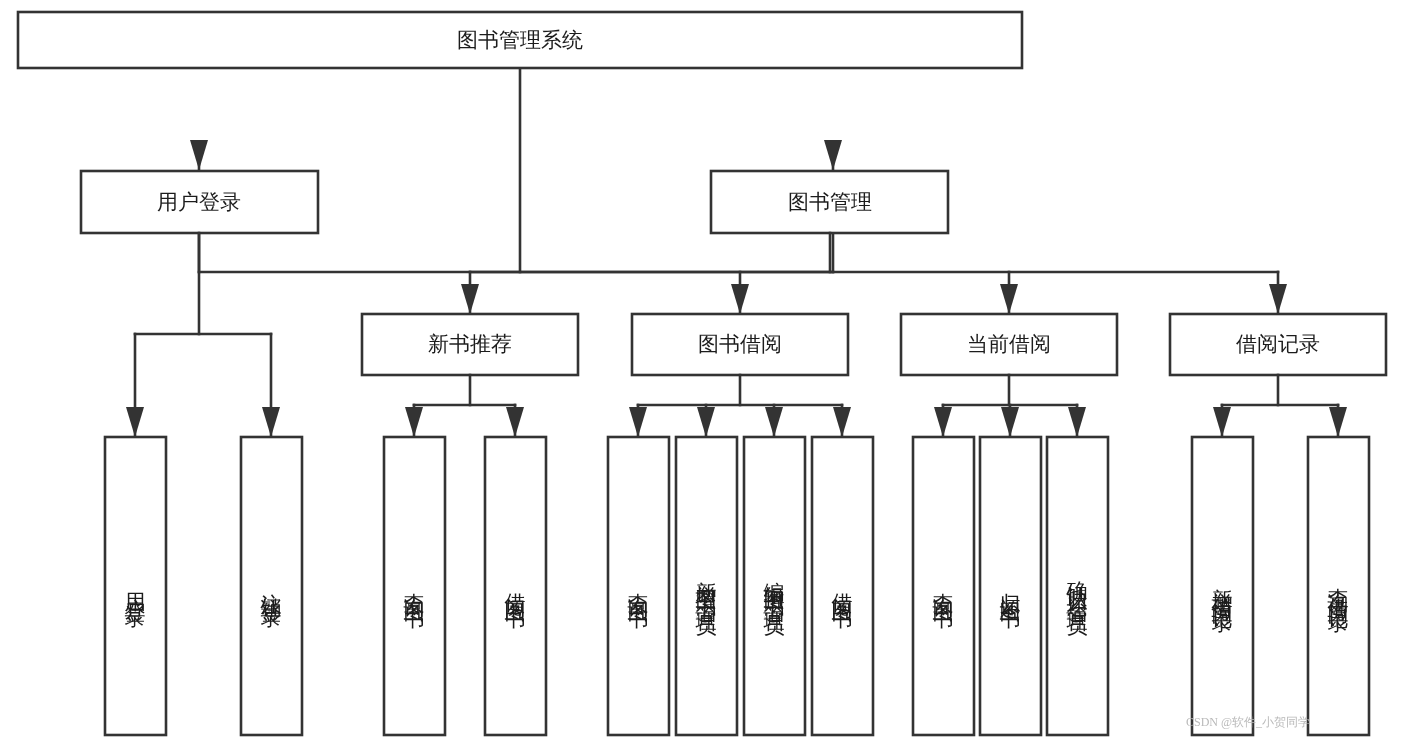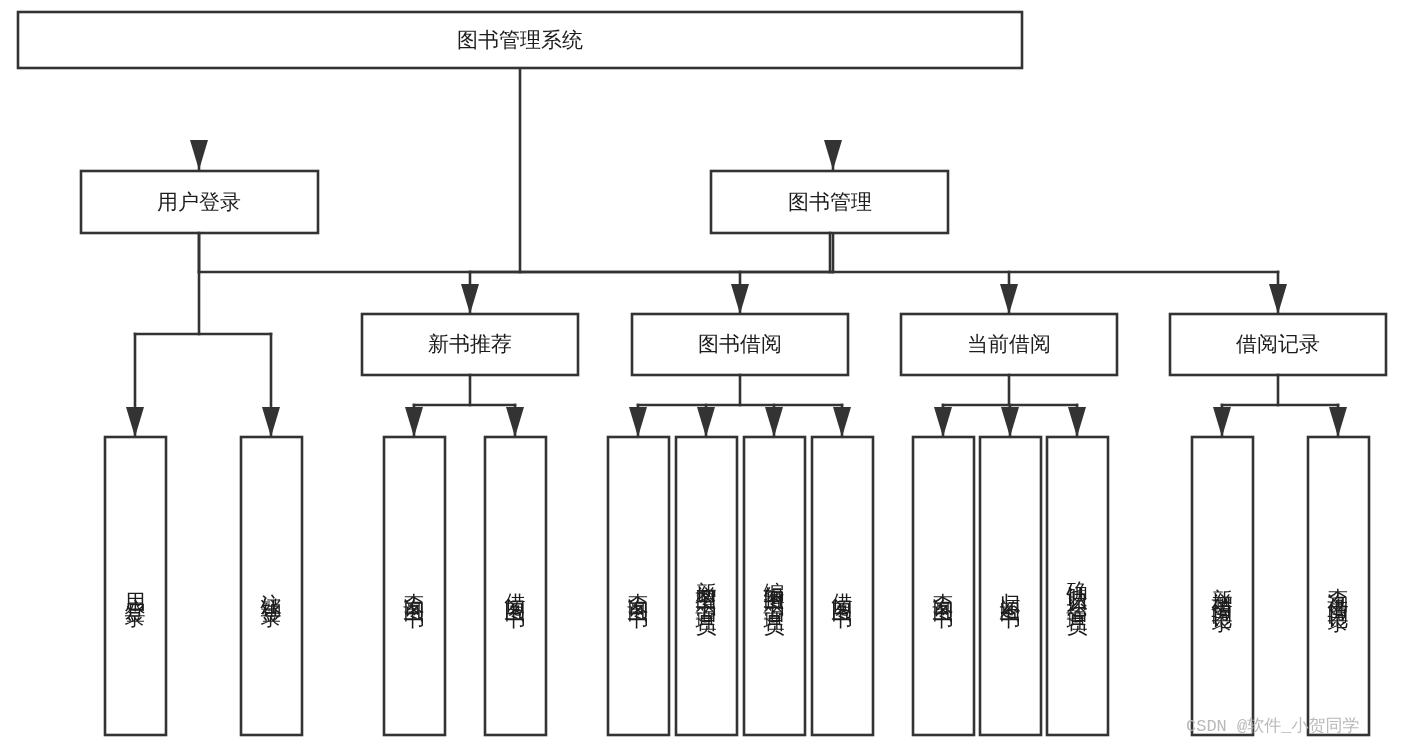--- a/index.html
+++ b/index.html
@@ -60,22 +60,22 @@
     white-space: nowrap;
     display: flex;
     align-items: center;
     justify-content: center;
     pointer-events: none;
   }
   .watermark {
     position: absolute;
     left: 1186px;
     top: 714px;
-    font-family: Liberation Mono, monospace;
-    font-size: 17px;
+    font-family: Liberation Serif, serif;
+    font-size: 12px;
     color: #b9b9b9;
     white-space: nowrap;
   }
 </style>
 </head>
 <body>
 
 <div id="diagram-root">
 
   <svg id="flow-svg" viewBox="0 0 1405 747">

